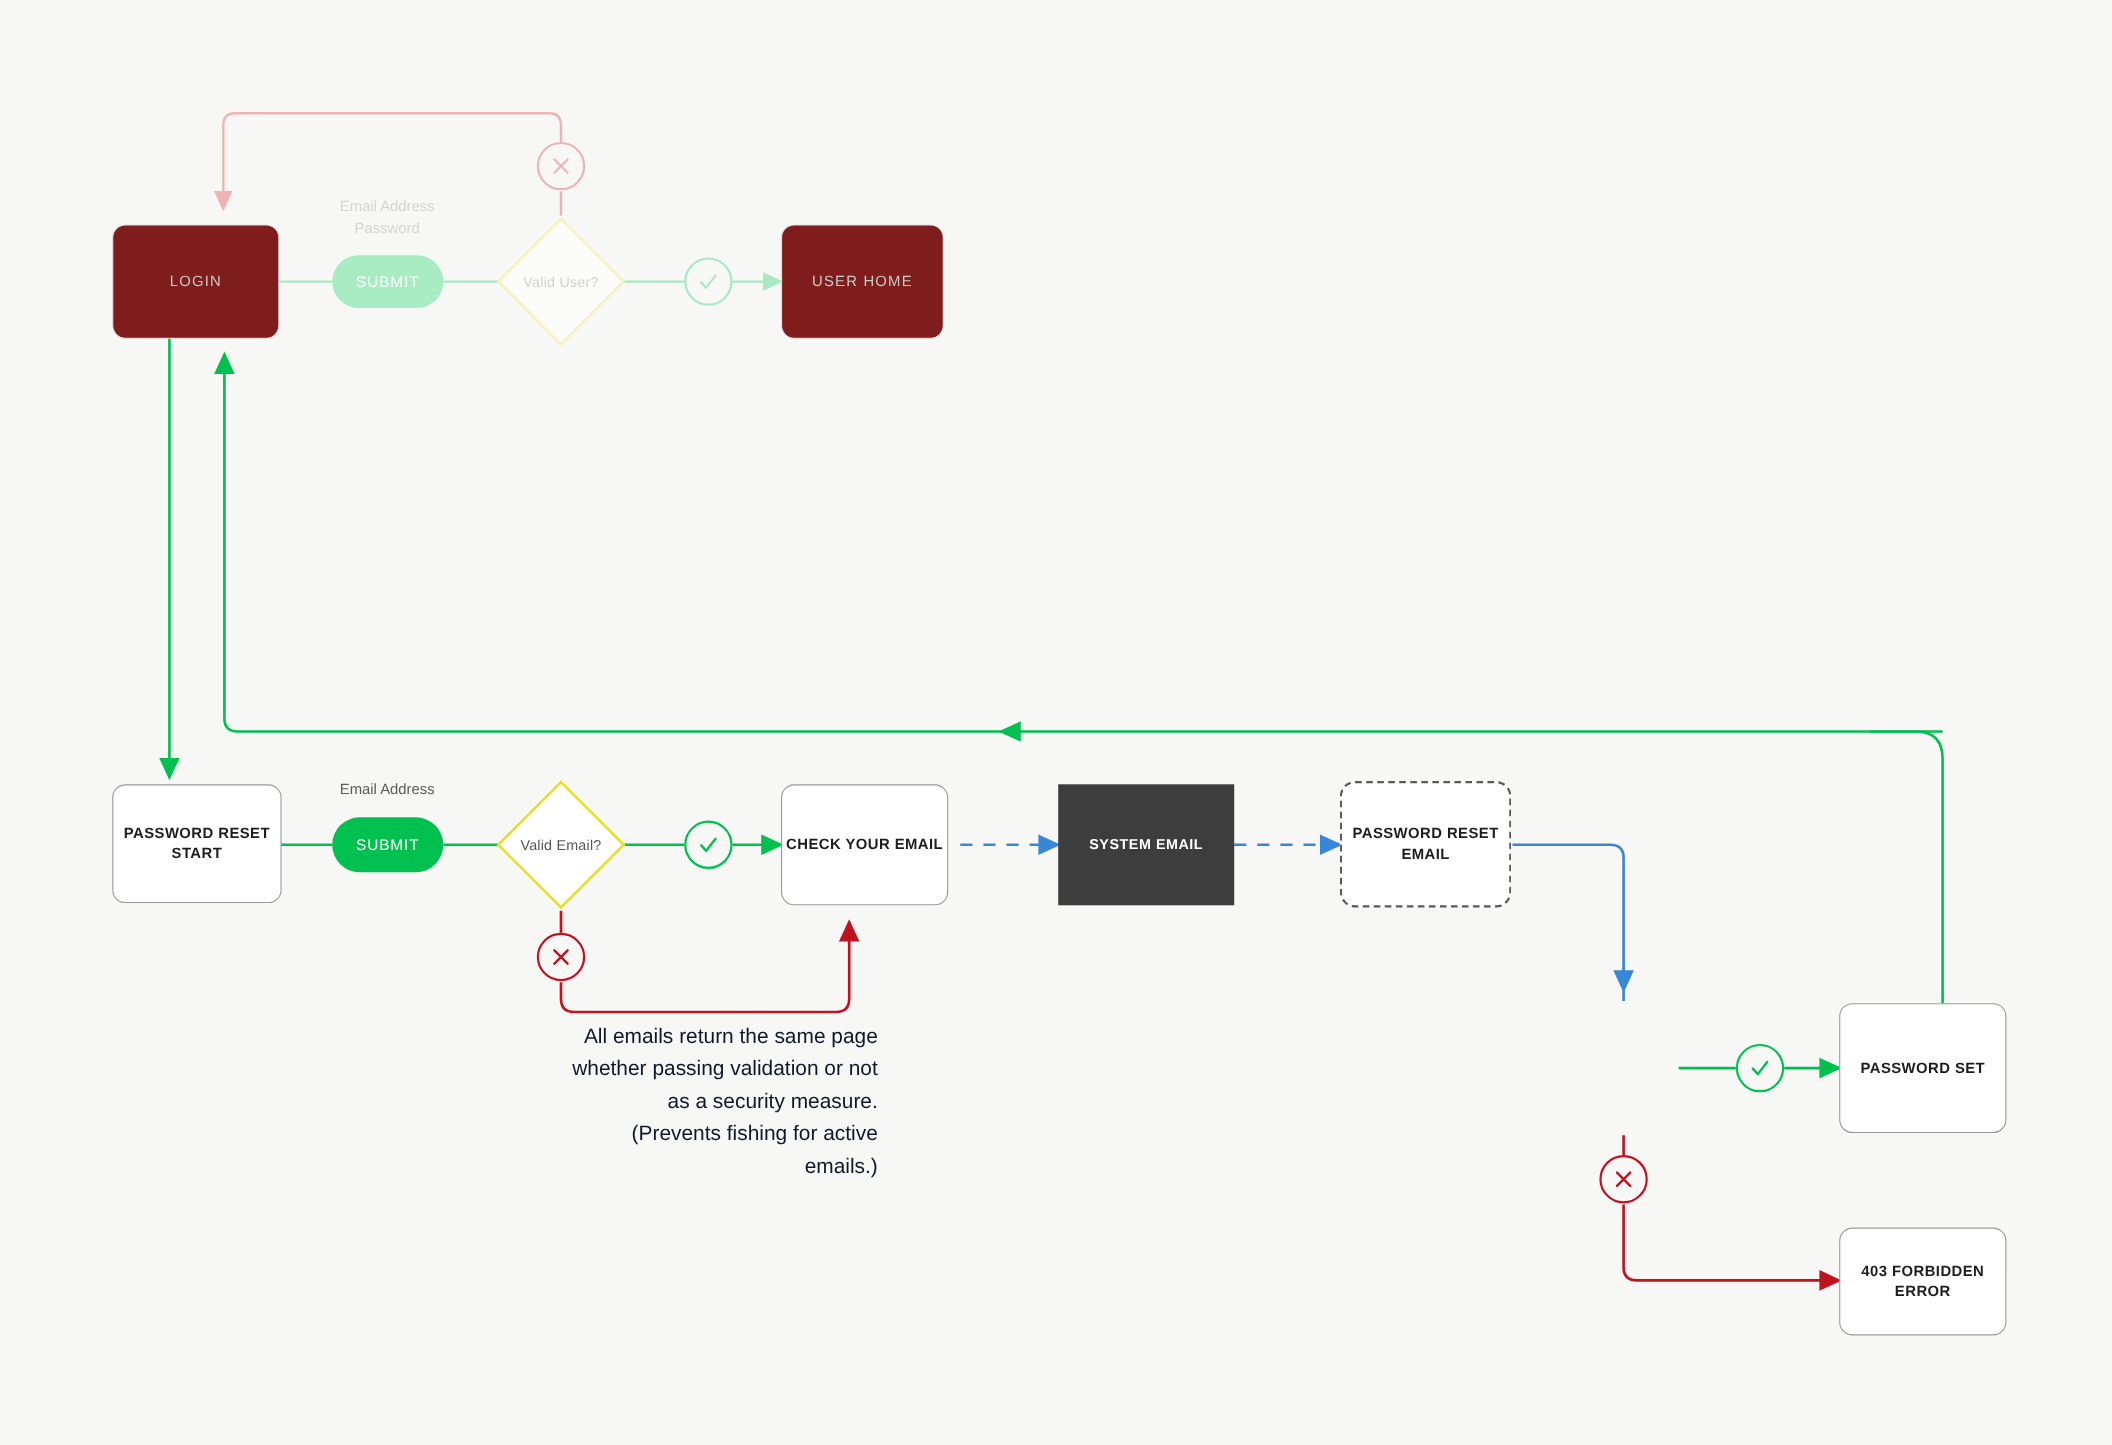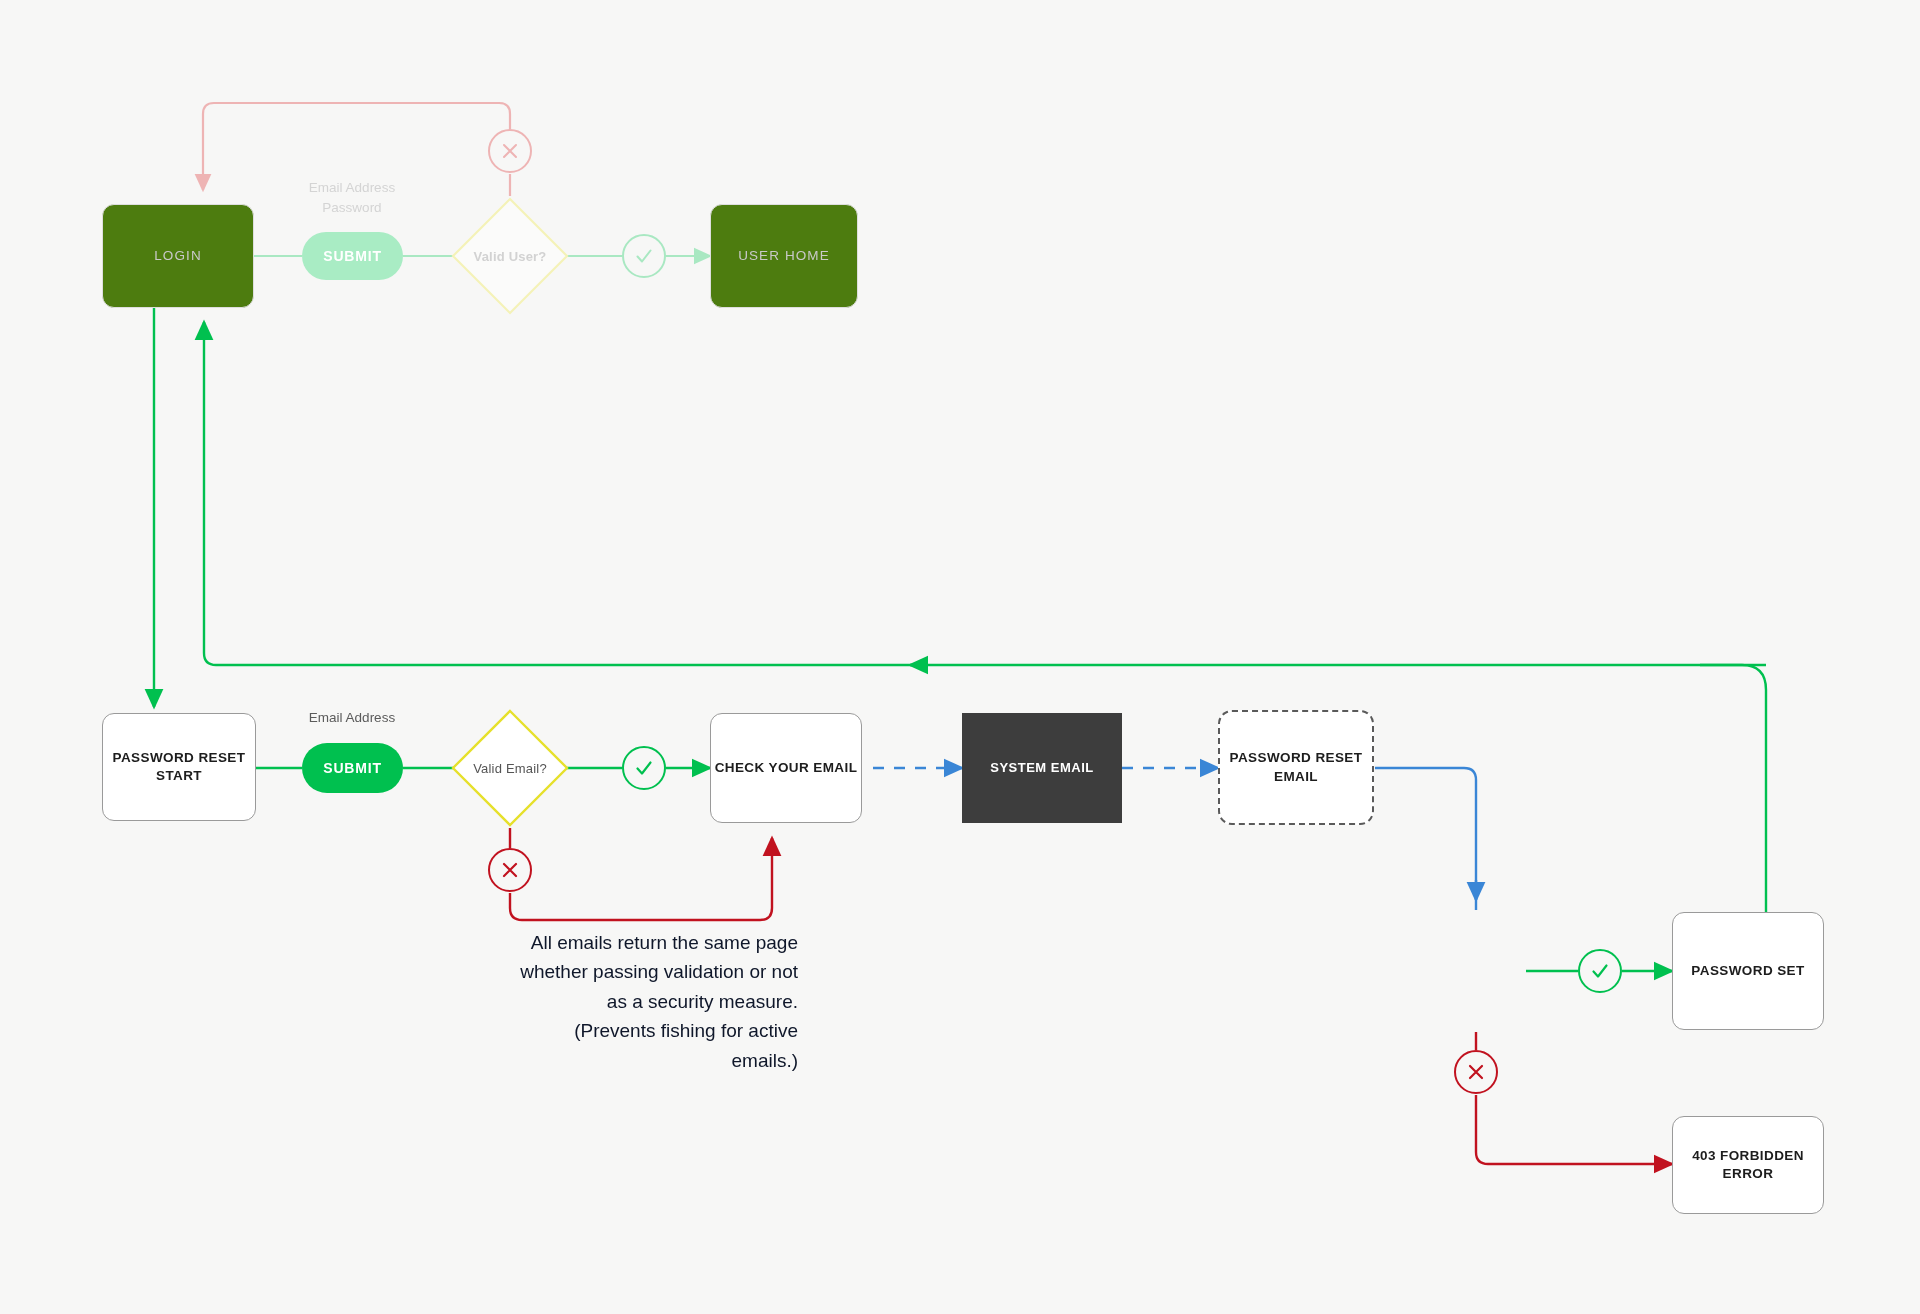--- a/index.html
+++ b/index.html
@@ -41,21 +41,21 @@
     font-size: 13.5px;
     font-weight: bold;
     letter-spacing: 0.4px;
     line-height: 1.35;
   }
   .box.dim {
     border-color: #dedede;
     color: #c9c9c9;
     font-weight: normal;
     letter-spacing: 1.1px;
-    background: #4d7c0f;
+    background: #7f1d1d;
   }
   .box.dashed {
     border-style: dashed;
     border-width: 2px;
     border-color: #5a5a5a;
     border-radius: 14px;
   }
   .box.dark {
     background: #3d3d3d;
     border: none;
@@ -63,21 +63,21 @@
     color: #ffffff;
     font-size: 13px;
     font-weight: bold;
     letter-spacing: 0.5px;
   }
   .pill {
     background: #00c04f;
     border-radius: 40px;
     color: #ffffff;
     font-size: 14px;
-    font-weight: bold;
+    font-weight: normal;
     letter-spacing: 0.8px;
   }
   .pill.dim {
     background: #a9ecc4;
     color: #ffffff;
   }
   .diamond-wrap {
     position: absolute;
   }
   .diamond-wrap .label {
@@ -201,21 +201,21 @@
     <span>LOGIN</span>
   </div>
 
   <div class="field-label dim" style="left:262px; top:178px; width:180px;">Email Address
 Password</div>
 
   <div class="node pill dim" style="left:302px; top:232px; width:101px; height:48px;">
     <span>SUBMIT</span>
   </div>
 
-  <div class="diamond-wrap dim" style="left:450px; top:196px; width:120px; height:120px;font-weight:bold;">
+  <div class="diamond-wrap dim" style="left:450px; top:196px; width:120px; height:120px;">
     <svg width="120" height="120" viewBox="0 0 120 120">
       <polygon points="60,3 117,60 60,117 3,60" fill="#fbfbfa" stroke="#f4f2b8" stroke-width="2.2"></polygon>
     </svg>
     <div class="label">Valid User?</div>
   </div>
 
   <div class="marker" style="left:622px; top:234px; width:44px; height:44px; border:2px solid #a9e8c2;">
     <svg width="22" height="22" viewBox="0 0 22 22">
         <path d="M4.5,11.5 L9,16.5 L17.5,5.5" stroke="#a9e8c2" stroke-width="2" fill="none" stroke-linecap="round" stroke-linejoin="round"></path>
       </svg>

